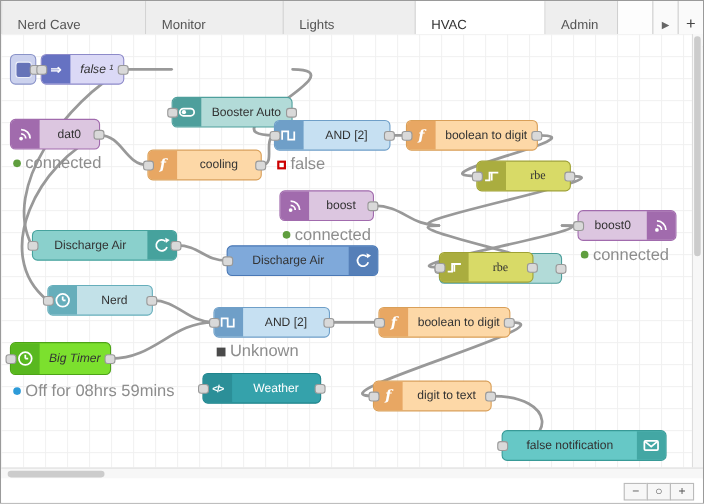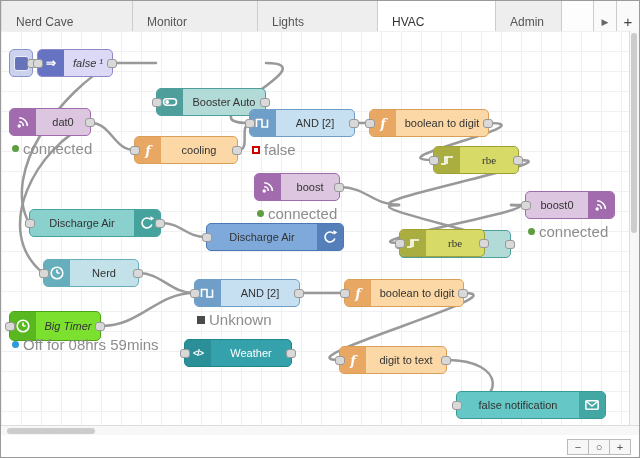--- a/index.html
+++ b/index.html
@@ -81,21 +81,21 @@
   .n16{left:343px;top:248px;width:120px;}
   .n17{left:8px;top:280px;width:92px;height:30px;}
   .n17 .port{top:10px;}
   .n18{left:183px;top:308px;width:108px;}
   .n19{left:338px;top:315px;width:108px;}
   .n20{left:455px;top:360px;width:150px;}
 
   
   .status{position:absolute;left:2px;top:31px;display:flex;align-items:center;gap:4px;
     font-size:15px;color:#8d8d8d;white-space:nowrap;}
-  .n17 .status{top:24px;}
+  .n17 .status{top:35px;}
   .ind{width:7px;height:7px;display:inline-block;flex:none;box-sizing:border-box;}
   .ind-conn{background:#5f9e3e;border-radius:50%;}
   .ind-false{width:8px;height:8px;border:2px solid #c00;background:#fff;}
   .ind-unknown{width:8px;height:8px;background:#4a4a4a;}
   .ind-off{background:#2d9bd8;border-radius:50%;}
 
   
   .vscroll{position:absolute;top:30px;right:0;width:10px;height:394px;background:#f7f7f7;
     border-left:1px solid #ddd;box-sizing:border-box;}
   .vthumb{position:absolute;top:2px;left:1px;width:6px;height:200px;background:#ccc;border-radius:3px;}

